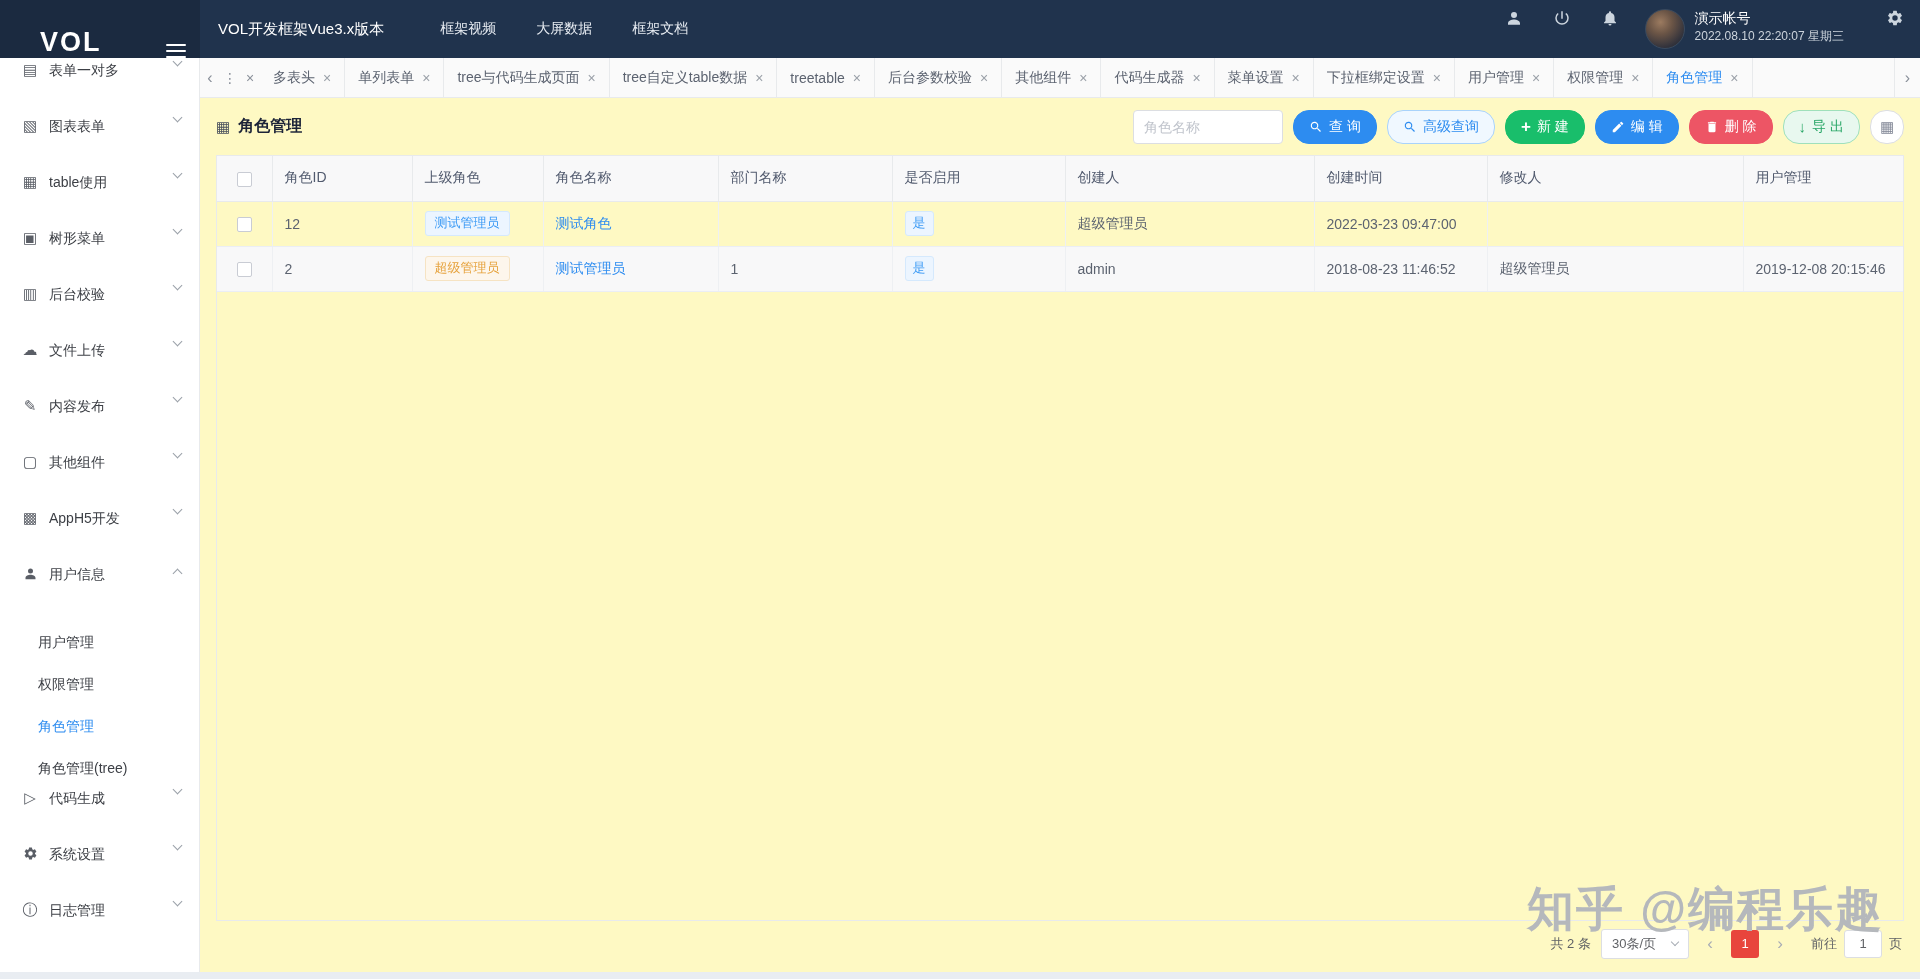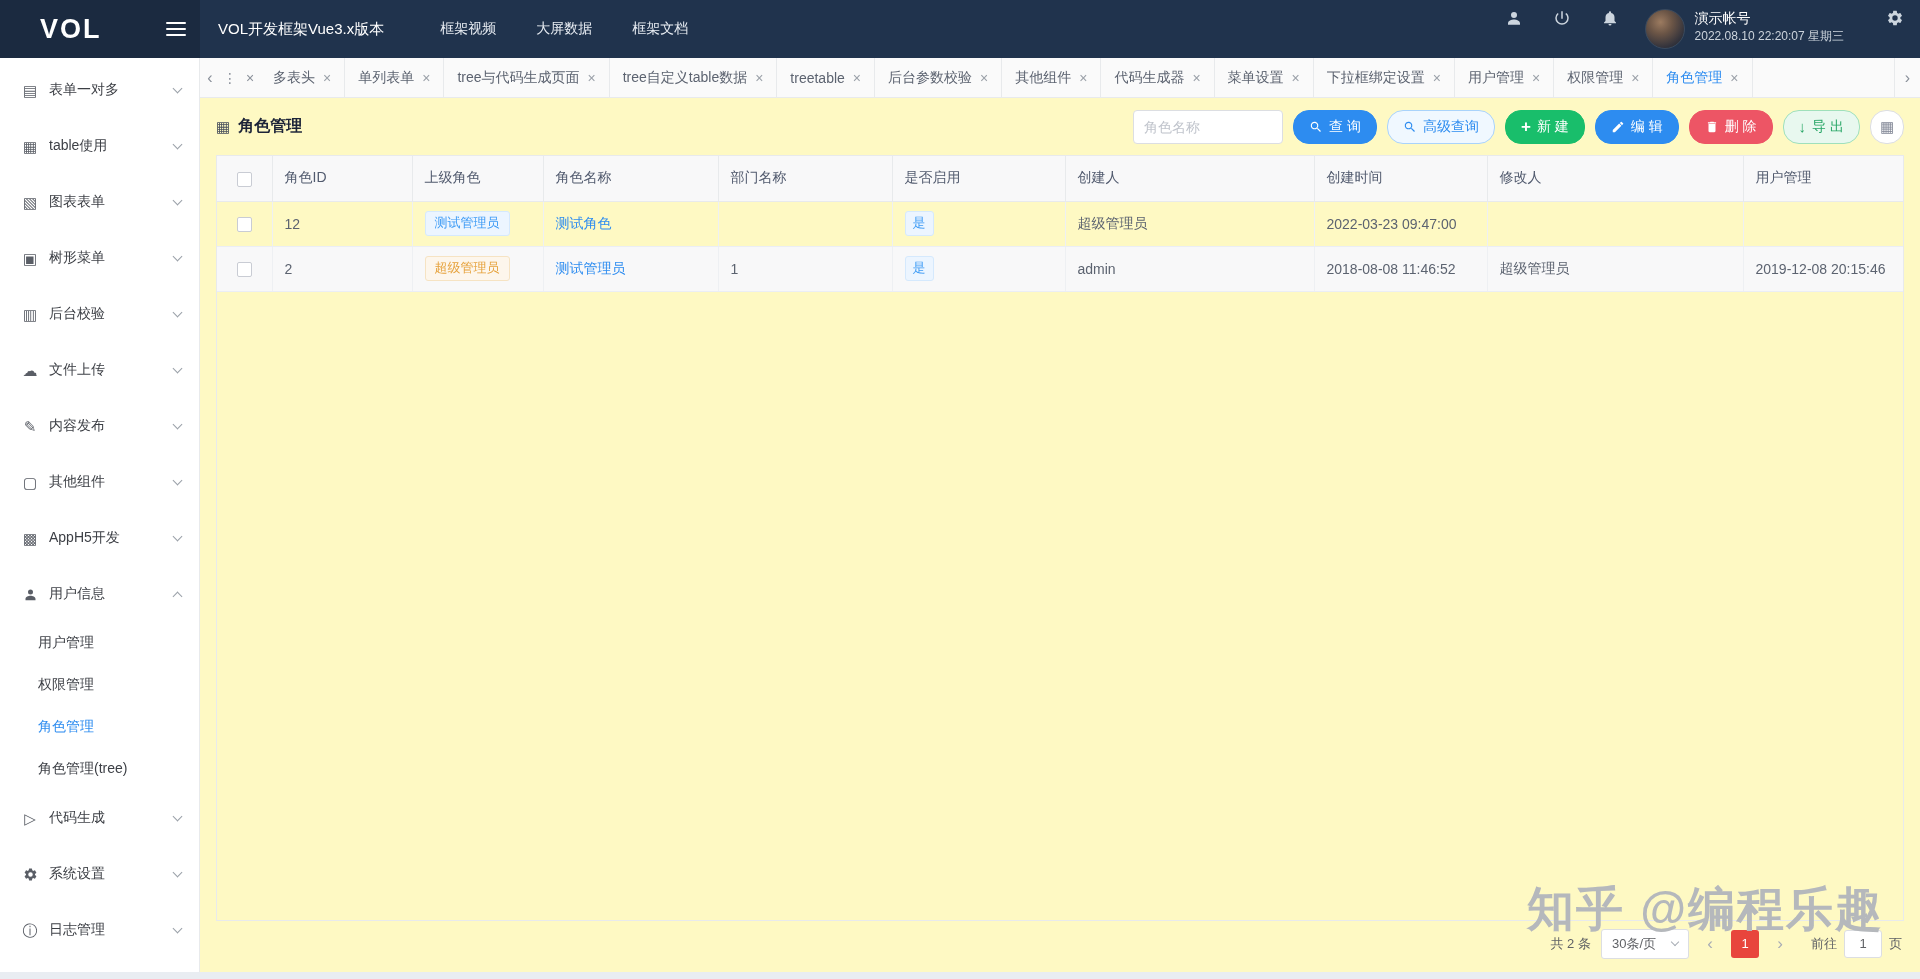--- a/index.html
+++ b/index.html
@@ -2,21 +2,21 @@
 <html style="--topbar-bg: #20334d; --logo-bg: #1b2a40; --primary: #2d8cf0; --green: #19be6b; --red: #ed5565; --page-active: #e8453c;"><head>
 <meta charset="utf-8">
 <style>
   *{box-sizing:border-box;margin:0;padding:0}
   html,body{width:1920px;height:979px;overflow:hidden}
   body{background:#e9edf2;font-family:"Liberation Sans","DejaVu Sans",sans-serif;font-size:14px;color:#515a6e}
   .app{width:1920px;height:972px;display:flex;flex-direction:column}
 
   
   .topbar{flex:0 0 58px;background:var(--topbar-bg,#20334d);display:flex;align-items:center;color:#fff}
-  .logo-block{width:200px;height:100%;background:var(--logo-bg,#1b2a40);display:flex;align-items:center}
+  .logo-block{width:200px;height:100%;background:var(--logo-bg,#1b2a40);display:flex;align-items:flex-end}
   .logo{margin-left:40px;font-size:27px;font-weight:800;letter-spacing:2px;cursor:pointer}
   .hamburger{margin-left:auto;margin-right:14px;width:20px;height:14px;display:flex;flex-direction:column;justify-content:space-between;cursor:pointer}
   .hamburger i{display:block;height:2px;background:#fff;border-radius:1px}
   .app-title{margin-left:18px;font-size:15px;font-weight:400;white-space:nowrap}
   .top-nav{display:flex;gap:40px;margin-left:56px;font-size:14px}
   .top-nav span{color:#e8edf3;cursor:pointer;white-space:nowrap}
   .top-right{margin-left:auto;display:flex;align-items:flex-start;padding-right:16px}
   .tb-ic{width:18px;height:18px;margin-left:30px;cursor:pointer;color:#ccd5de}
   .tb-ic svg{width:18px;height:18px;fill:currentColor}
   .avatar{width:40px;height:40px;border-radius:50%;margin-left:26px;cursor:pointer;flex:0 0 40px;
@@ -26,21 +26,21 @@
   .account .name{font-size:14px;cursor:pointer}
   .account .time{font-size:12px;color:#ccd4dc}
   .gear-top{margin-left:42px}
 
   
   .body-row{flex:1;display:flex;min-height:0}
   .sidebar{width:200px;background:#fff;border-right:1px solid #e8eaec;padding-top:4px;overflow:hidden;flex:0 0 200px}
   .main{flex:1;display:flex;flex-direction:column;min-width:0;background:#fef9c3}
 
   
-  .side-item{height:56px;display:flex;align-items:center;padding:0 18px 0 20px;font-size:14px;color:#3c3f45;cursor:pointer;white-space:nowrap}
+  .side-item{height:56px;display:flex;padding:0 18px 0 20px;font-size:14px;color:#3c3f45;cursor:pointer;white-space:nowrap}
   .gi{flex:0 0 20px;width:20px;margin-right:9px;font-size:15px;color:#5a5e66;text-align:center;line-height:1}
   .gi svg{width:15px;height:15px;fill:#5a5e66;vertical-align:-2px}
   .gi-form::before{content:"▤"} .gi-chart::before{content:"▧"} .gi-table::before{content:"▦"}
   .gi-tree::before{content:"▣"} .gi-valid::before{content:"▥"} .gi-upload::before{content:"☁"}
   .gi-publish::before{content:"✎"} .gi-other::before{content:"▢"} .gi-app::before{content:"▩"}
   .gi-code::before{content:"▷"} .gi-log::before{content:"ⓘ"}
   .chev{width:7px;height:7px;border-right:1.5px solid #9aa0a8;border-bottom:1.5px solid #9aa0a8;transform:rotate(45deg);margin-left:auto;margin-top:-4px}
   .chev.up{transform:rotate(-135deg);margin-top:4px}
   .sub-item{height:42px;display:flex;align-items:center;padding-left:38px;font-size:14px;color:#3c3f45;cursor:pointer}
   .sub-item.active{color:var(--primary,#2d8cf0)}
@@ -159,27 +159,27 @@
 
   <div class="body-row">
 
     <aside class="sidebar">
       <div class="side-item">
         <span class="gi gi-form"></span>
         <span>表单一对多</span>
         <span class="chev"></span>
       </div>
       <div class="side-item">
+        <span class="gi gi-chart"></span>
+        <span>图表表单</span>
+        <span class="chev"></span>
+      </div>
+      <div class="side-item">
         <span class="gi gi-table"></span>
         <span>table使用</span>
-        <span class="chev"></span>
-      </div>
-      <div class="side-item">
-        <span class="gi gi-chart"></span>
-        <span>图表表单</span>
         <span class="chev"></span>
       </div>
       <div class="side-item">
         <span class="gi gi-tree"></span>
         <span>树形菜单</span>
         <span class="chev"></span>
       </div>
       <div class="side-item">
         <span class="gi gi-valid"></span>
         <span>后台校验</span>
@@ -395,21 +395,21 @@
                 <td></td>
               </tr>
               <tr class="striped">
                 <td class="cell-cb"><span class="cb"></span></td>
                 <td>2</td>
                 <td><span class="tag orange">超级管理员</span></td>
                 <td><span class="link">测试管理员</span></td>
                 <td>1</td>
                 <td><span class="tag blue mini">是</span></td>
                 <td>admin</td>
-                <td>2018-08-08 11:46:52</td>
+                <td>2018-08-23 11:46:52</td>
                 <td>超级管理员</td>
                 <td>2019-12-08 20:15:46</td>
               </tr>
             </tbody>
           </table>
         </div>
 
         <div class="pager">
           <span>共 2 条</span>
           <div class="psize">

